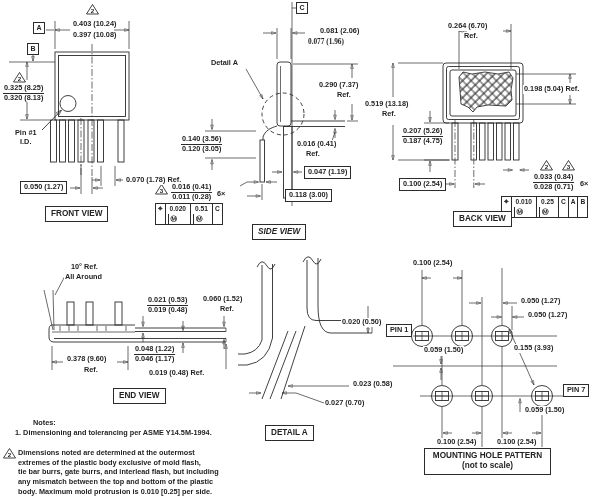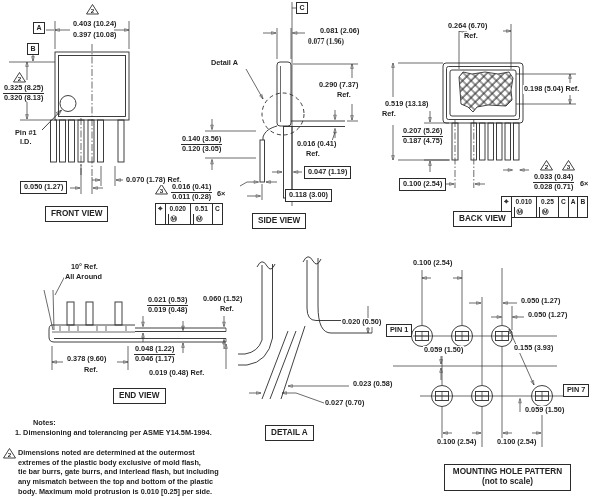--- a/index.html
+++ b/index.html
@@ -366,26 +366,26 @@
         <span>0.020</span> 
         <span>Ⓜ</span>
       </span>
   <span>
         <span>0.51</span> 
         <span>Ⓜ</span>
       </span>
   <span>C</span>
 </div>
 <span class="lbl boxed" style="left:285px;top:189px;">0.118 (3.00)</span>
-<div class="vtitle" style="left:252px;top:213px;">SIDE VIEW</div>
+<div class="vtitle" style="left:252px;top:224px;font-style:italic;">SIDE VIEW</div>
 
 <span class="lbl" style="left:447px;top:22px;">0.264 (6.70)</span>
 <span class="lbl" style="left:463px;top:32px;">Ref.</span>
 <span class="lbl" style="left:523px;top:85px;">0.198 (5.04) Ref.</span>
-<span class="lbl" style="left:364px;top:100px;margin-left:20px;">0.519 (13.18)</span>
+<span class="lbl" style="left:364px;top:100px;">0.519 (13.18)</span>
 <span class="lbl" style="left:381px;top:110px;">Ref.</span>
 <span class="lbl frac" style="left:401px;top:127px;">
       <span class="hi">0.207 (5.26)</span>
       <span class="lo">0.187 (4.75)</span>
     </span>
 <span class="lbl boxed" style="left:399px;top:178px;">0.100 (2.54)</span>
 <span class="lbl frac" style="left:532px;top:173px;">
       <span class="hi">0.033 (0.84)</span>
       <span class="lo">0.028 (0.71)</span>
     </span>
@@ -431,21 +431,21 @@
 <span class="lbl" style="left:412px;top:259px;">0.100 (2.54)</span>
 <span class="lbl" style="left:520px;top:297px;">0.050 (1.27)</span>
 <span class="lbl" style="left:527px;top:311px;">0.050 (1.27)</span>
 <span class="lbl boxed" style="left:386px;top:324px;">PIN 1</span>
 <span class="lbl" style="left:423px;top:346px;">0.059 (1.50)</span>
 <span class="lbl" style="left:513px;top:344px;">0.155 (3.93)</span>
 <span class="lbl boxed" style="left:563px;top:384px;">PIN 7</span>
 <span class="lbl" style="left:524px;top:406px;">0.059 (1.50)</span>
 <span class="lbl" style="left:436px;top:438px;">0.100 (2.54)</span>
 <span class="lbl" style="left:496px;top:438px;">0.100 (2.54)</span>
-<div class="vtitle" style="left:424px;top:464px;width:115px;margin-left:20px;">
+<div class="vtitle" style="left:424px;top:448px;width:115px;">
   <div>MOUNTING HOLE PATTERN</div>
   <div>(not to scale)</div>
 </div>
 
 <span class="lbl" style="left:32px;top:419px;background:transparent;">Notes:</span>
 <span class="lbl" style="left:14px;top:429px;background:transparent;">1. Dimensioning and tolerancing per ASME Y14.5M-1994.</span>
 <div class="lbl pre" style="left:17px;top:448px;background:transparent;line-height:9.7px;">Dimensions noted are determined at the outermost
 extremes of the  plastic body exclusive of mold flash,
 tie bar burrs, gate burrs, and interlead flash, but including
 any mismatch between the top and bottom of the plastic

